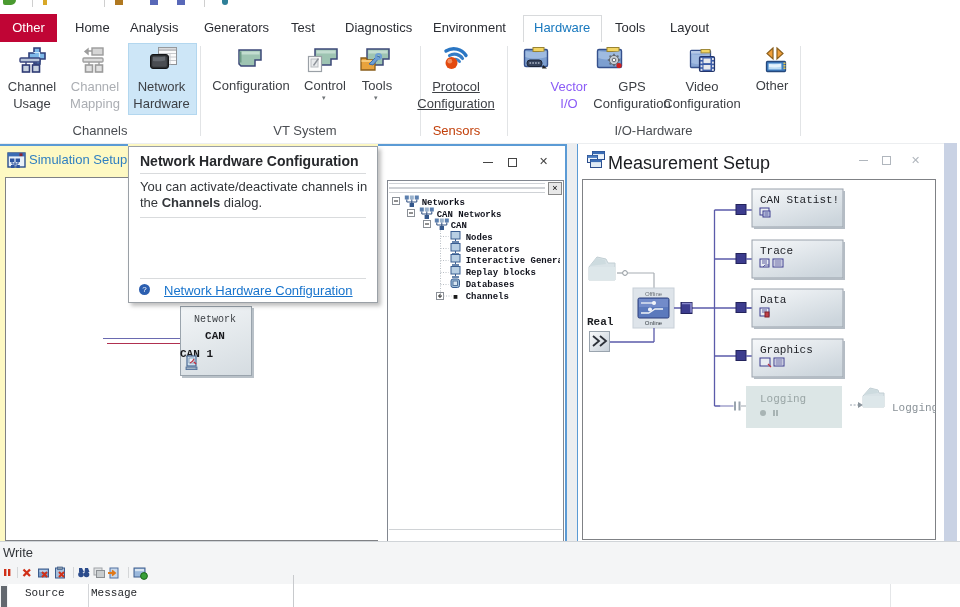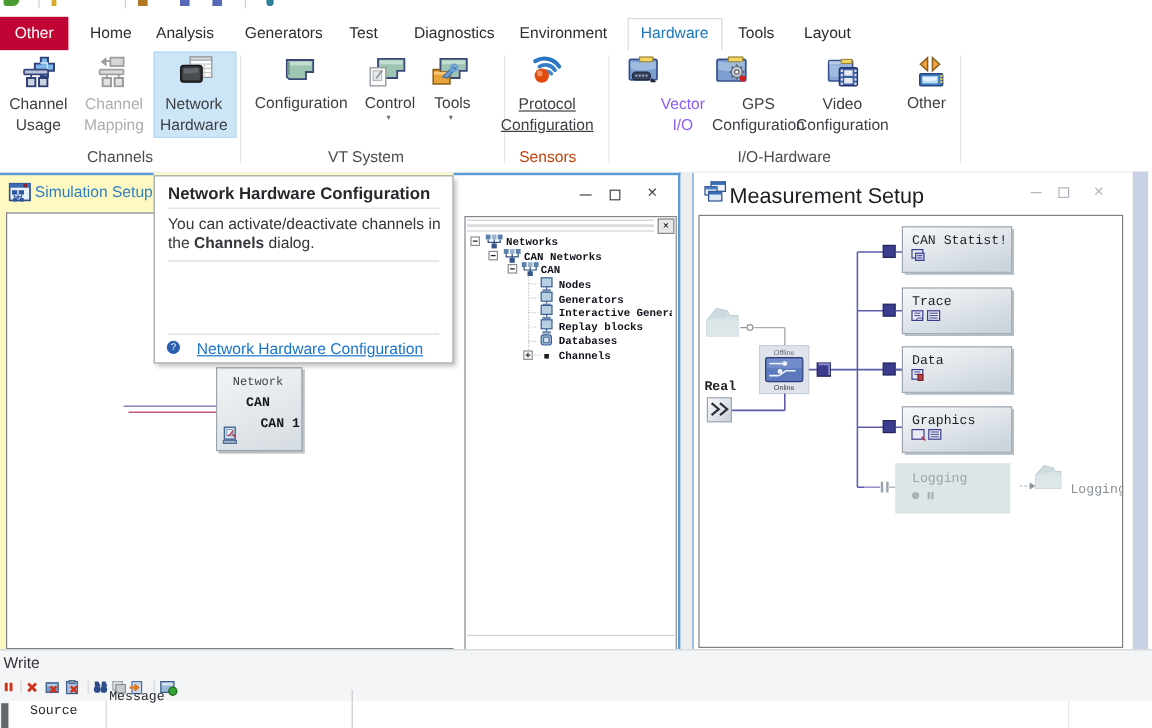--- a/index.html
+++ b/index.html
@@ -192,21 +192,21 @@
     </svg>
 
     <div class="abs" style="left:5px;top:33px;width:384px;height:362px;background:#fff;border:1px solid #7f8185;border-right:none;"></div>
 
     <div class="abs" style="left:103px;top:194px;width:77px;height:1px;background:#6a6ab0;"></div>
     <div class="abs" style="left:107px;top:199px;width:73px;height:1px;background:#b03050;"></div>
 
     <div class="abs" style="left:180px;top:162px;width:70px;height:68px;background:linear-gradient(160deg,#f2f5f7,#d5dce1);border:1px solid #9aa4ad;box-shadow:2px 2px 0 #b9c1c8;"></div>
     <div class="abs mono" style="left:180px;top:170px;width:70px;text-align:center;font-size:10px;color:#3e4247;">Network</div>
     <div class="abs mono" style="left:180px;top:186px;width:70px;text-align:center;font-size:11px;font-weight:bold;color:#17181c;">CAN</div>
-    <div class="abs mono" style="left:180px;top:204px;width:70px;text-align:right;font-size:11px;font-weight:bold;color:#17181c;">CAN 1</div>
+    <div class="abs mono" style="left:180px;top:204px;width:70px;text-align:left;font-size:11px;font-weight:bold;color:#17181c;">CAN 1</div>
     <svg class="abs" style="left:185px;top:211px;" width="16" height="16" viewBox="0 0 16 16">
       <rect x="2" y="1" width="9" height="10" fill="#cfe0ee" stroke="#4a6a96" stroke-width="1.2"></rect>
       <path d="M4 3h5v5H4z" fill="#eef4fa" stroke="#7a92ae" stroke-width="0.8"></path>
       <path d="M5 8c2-.5 3-2 4-4" stroke="#c03040" stroke-width="1.2" fill="none"></path>
       <path d="M9 7l2 2" stroke="#c03040" stroke-width="1.4"></path>
       <rect x="1" y="12" width="11" height="2.6" fill="#8aa0b6" stroke="#4a6a96" stroke-width="0.8"></rect>
       <path d="M2.5 13.2h8" stroke="#e8eef4" stroke-width="0.7" stroke-dasharray="1 1"></path>
     </svg>
   </div>
 
@@ -490,18 +490,18 @@
       <path d="M108 10h6 M112 7.5l3 2.5-3 2.5" fill="none" stroke="#e07818" stroke-width="1.8"></path>
       <path d="M128.5 4v11" stroke="#d4d6d8"></path>
       <rect x="134" y="5" width="11" height="9" fill="#9ab8dc" stroke="#3c5c8c"></rect>
       <rect x="135" y="6" width="9" height="2.2" fill="#d8e4f0"></rect>
       <circle cx="144" cy="13" r="3.4" fill="#38a038" stroke="#1c681c"></circle>
     </g>
   </svg>
   <div class="abs" style="left:8px;top:584px;width:952px;height:23px;background:#fff;"></div>
   <div class="abs" style="left:1px;top:586px;width:6px;height:21px;background:#63686f;"></div>
   <div class="abs mono" style="left:25px;top:587px;font-size:11px;color:#26282c;">Source</div>
-  <div class="abs mono" style="left:91px;top:575px;font-size:11px;color:#26282c;">Message</div>
+  <div class="abs mono" style="left:91px;top:587px;font-size:11px;color:#26282c;">Message</div>
   <div class="abs" style="left:88px;top:584px;width:1px;height:23px;background:#d4d6d9;"></div>
   <div class="abs" style="left:293px;top:575px;width:1px;height:32px;background:#c8cacd;"></div>
   <div class="abs" style="left:890px;top:584px;width:1px;height:23px;background:#e4e6e8;"></div>
 
 </div>
 
 </body></html>

